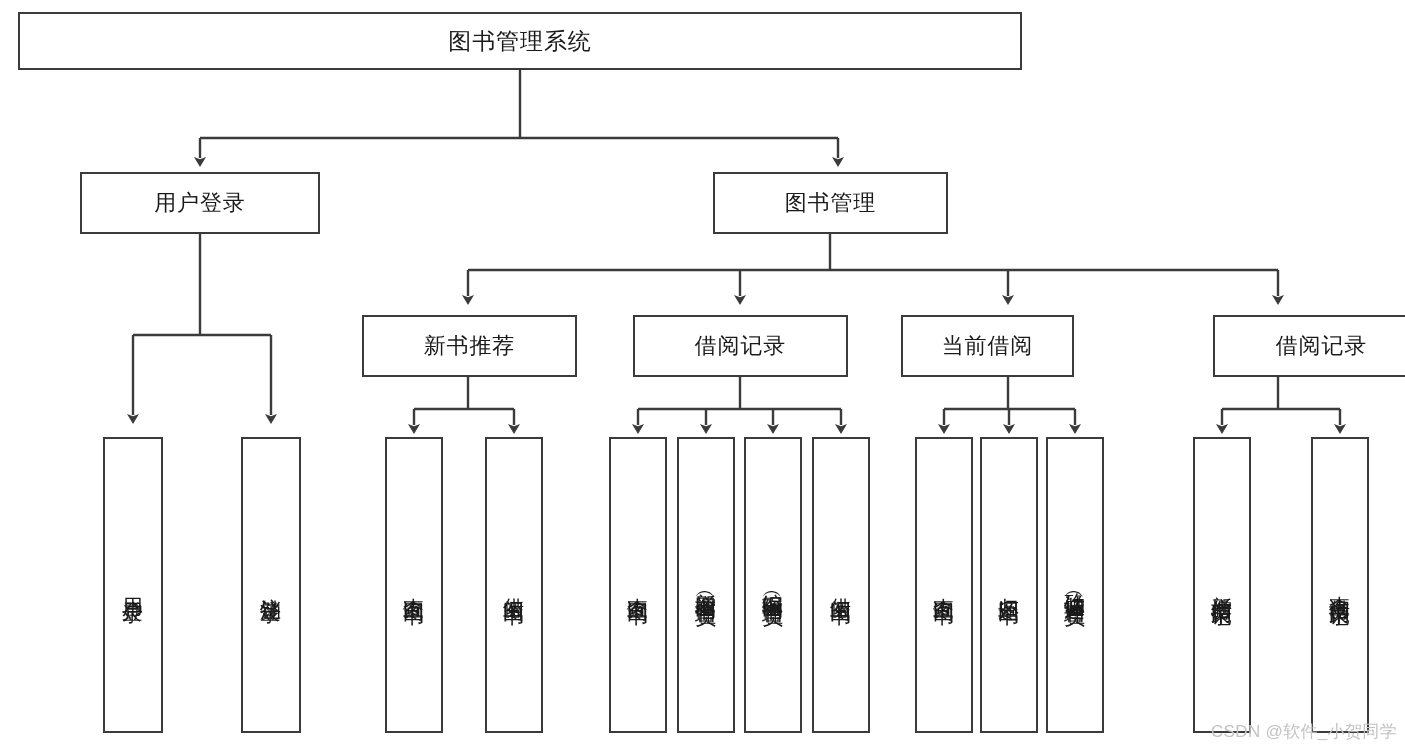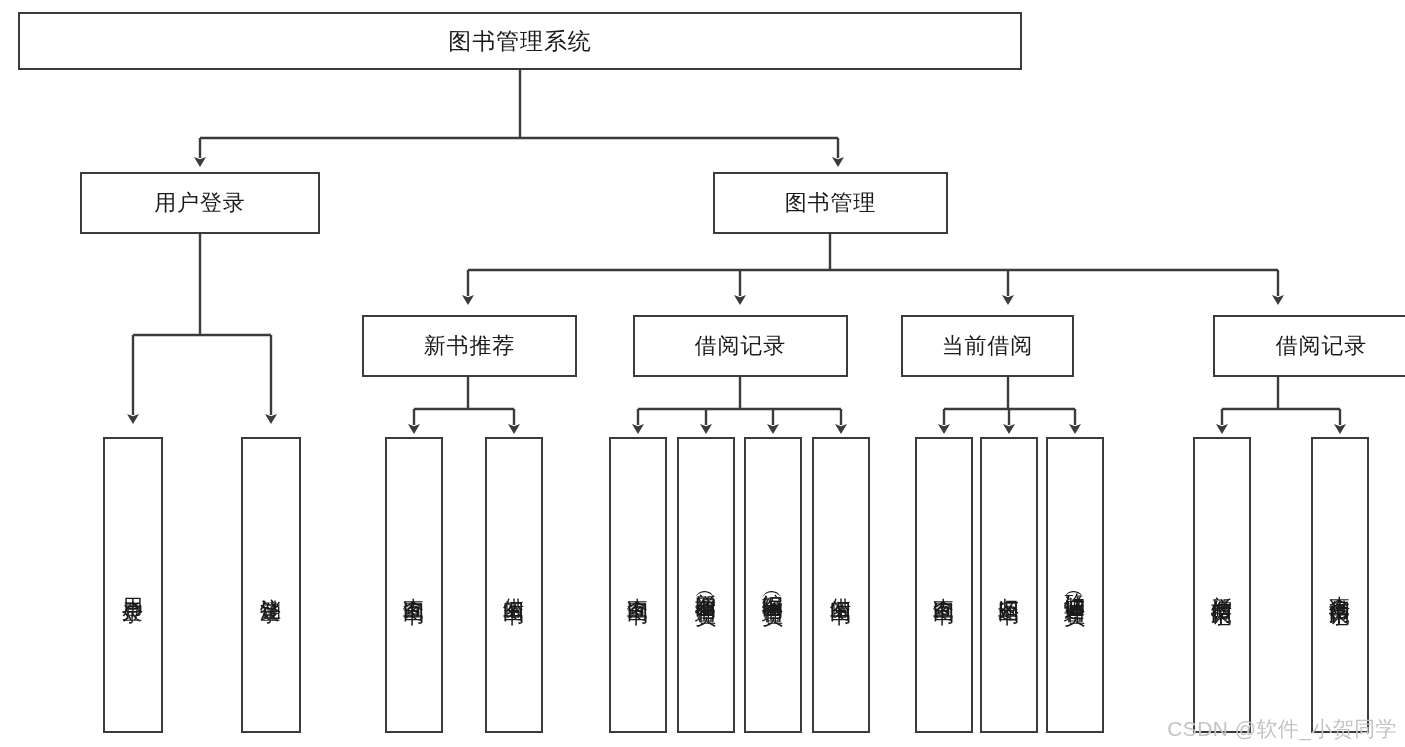--- a/index.html
+++ b/index.html
@@ -65,21 +65,21 @@
     font-size: 21px;
     line-height: 1.1;
     letter-spacing: 0.10em;
     white-space: nowrap;
     max-height: 100%;
   }
   #watermark {
     position: absolute;
     right: 8px;
     bottom: 4px;
-    font-size: 21px;
+    font-size: 17px;
     color: #c3c3c3;
     letter-spacing: 0.02em;
     white-space: nowrap;
     z-index: 3;
     user-select: none;
   }
 </style>
 </head>
 <body>
 

